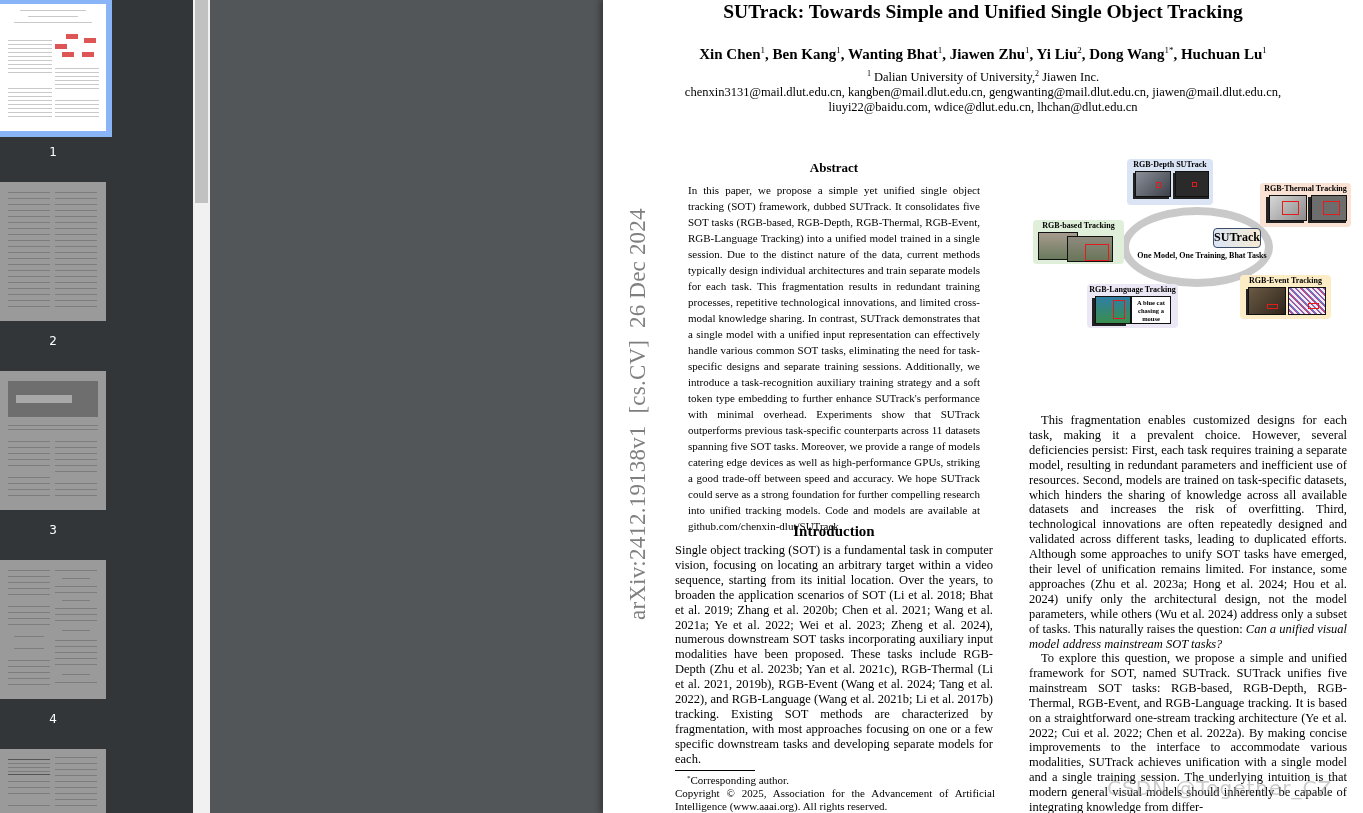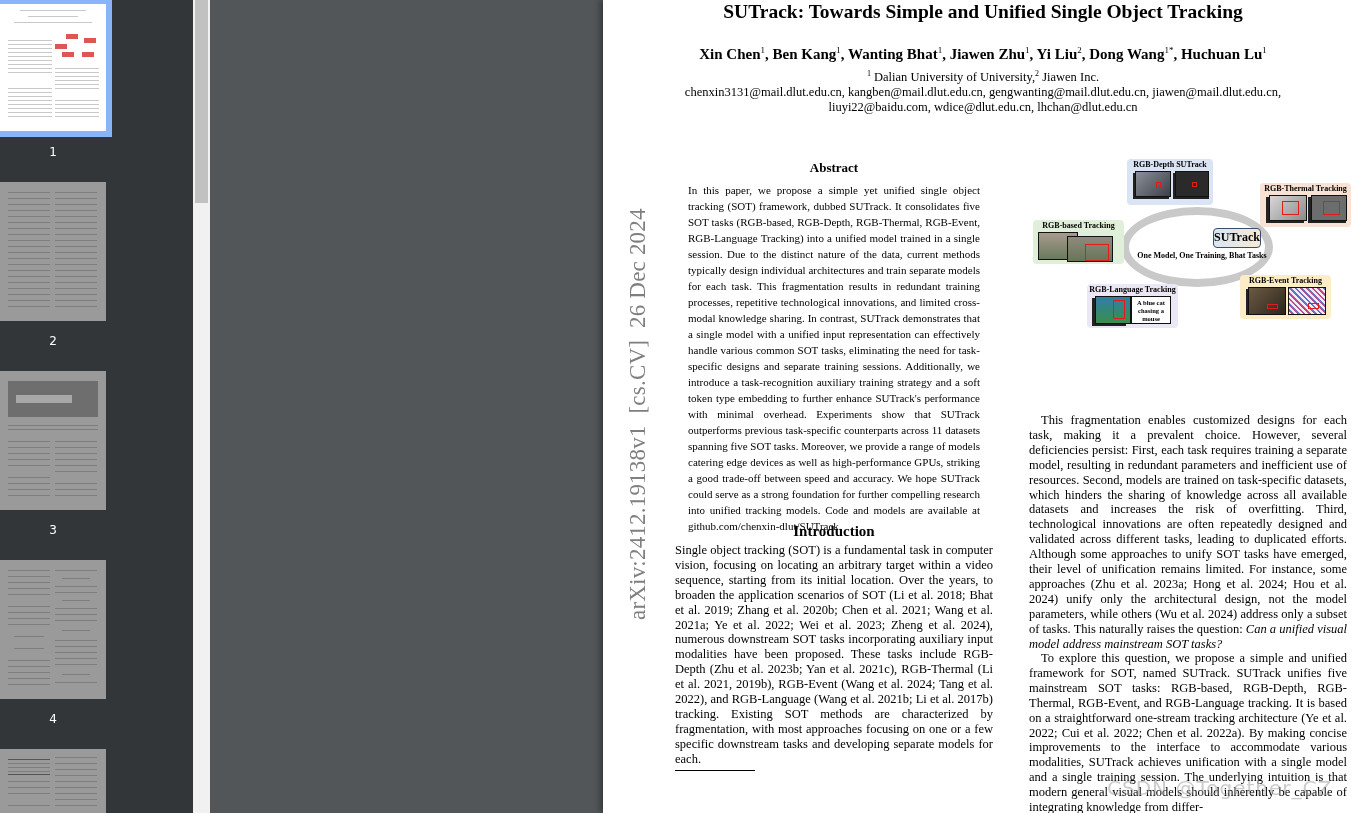--- a/index.html
+++ b/index.html
@@ -253,20 +253,24 @@
 
   <div class="abstract-box">
     <div class="sec-head">Abstract</div>
     <div class="para">In this paper, we propose a simple yet unified single object tracking (SOT) framework, dubbed SUTrack. It consolidates five SOT tasks (RGB-based, RGB-Depth, RGB-Thermal, RGB-Event, RGB-Language Tracking) into a unified model trained in a single session. Due to the distinct nature of the data, current methods typically design individual architectures and train separate models for each task. This fragmentation results in redundant training processes, repetitive technological innovations, and limited cross-modal knowledge sharing. In contrast, SUTrack demonstrates that a single model with a unified input representation can effectively handle various common SOT tasks, eliminating the need for task-specific designs and separate training sessions. Additionally, we introduce a task-recognition auxiliary training strategy and a soft token type embedding to further enhance SUTrack's performance with minimal overhead. Experiments show that SUTrack outperforms previous task-specific counterparts across 11 datasets spanning five SOT tasks. Moreover, we provide a range of models catering edge devices as well as high-performance GPUs, striking a good trade-off between speed and accuracy. We hope SUTrack could serve as a strong foundation for further compelling research into unified tracking models. Code and models are available at github.com/chenxin-dlut/SUTrack.</div>
   </div>
 
   <div class="intro-head sec-head">Introduction</div>
   <div class="intro-text">Single object tracking (SOT) is a fundamental task in computer vision, focusing on locating an arbitrary target within a video sequence, starting from its initial location. Over the years, to broaden the application scenarios of SOT (Li et al. 2018; Bhat et al. 2019; Zhang et al. 2020b; Chen et al. 2021; Wang et al. 2021a; Ye et al. 2022; Wei et al. 2023; Zheng et al. 2024), numerous downstream SOT tasks incorporating auxiliary input modalities have been proposed. These tasks include RGB-Depth (Zhu et al. 2023b; Yan et al. 2021c), RGB-Thermal (Li et al. 2021, 2019b), RGB-Event (Wang et al. 2024; Tang et al. 2022), and RGB-Language (Wang et al. 2021b; Li et al. 2017b) tracking. Existing SOT methods are characterized by fragmentation, with most approaches focusing on one or a few specific downstream tasks and developing separate models for each.</div>
 
   <div class="fn-rule"></div>
+  <div class="fn">
+    <div style="text-indent:12px;"><sup>*</sup><span>Corresponding author.</span></div>
+    <div>Copyright © 2025, Association for the Advancement of Artificial Intelligence (www.aaai.org). All rights reserved.</div>
+  </div>
 
   <div class="fig">
     <div class="ring"></div>
     <div class="sutrack-box">SUTrack</div>
     <div class="one-model">One Model, One Training, Bhat Tasks</div>
 
     <div class="task" style="left:98px;top:2px;width:86px;height:46px;background:#dbe4f4;">
       <div class="task-label">RGB-Depth SUTrack</div>
       <div class="frame-back" style="left:6px;top:14px;width:36px;height:26px;"></div>
       <div class="frame" style="left:8px;top:12px;width:36px;height:26px;background:linear-gradient(135deg,#8a8f99,#3d4048);">

